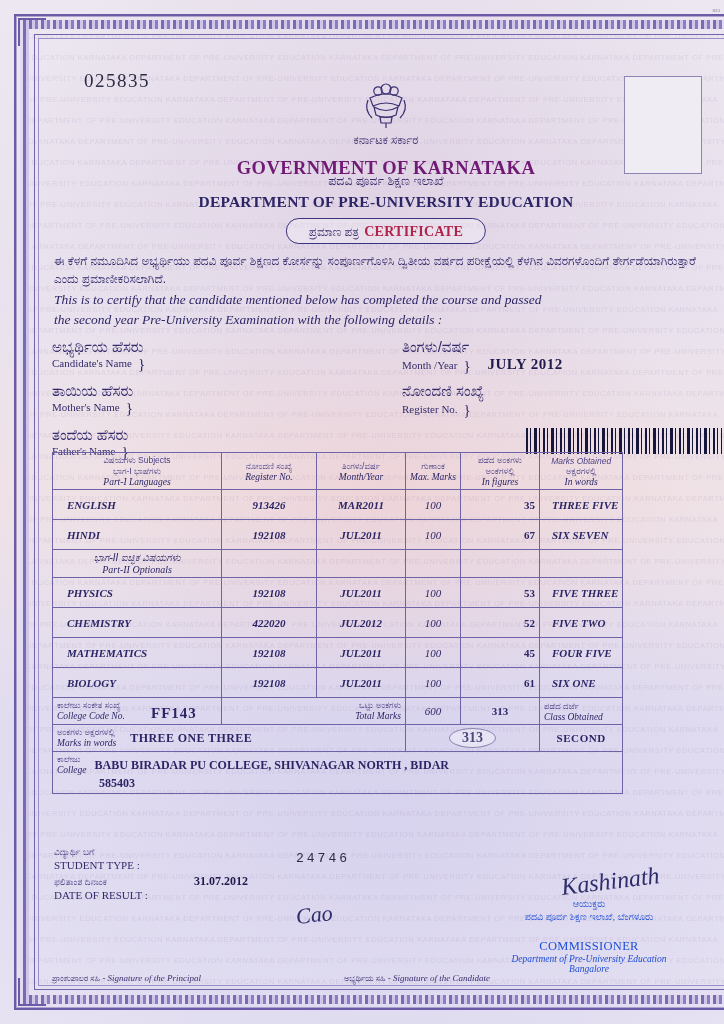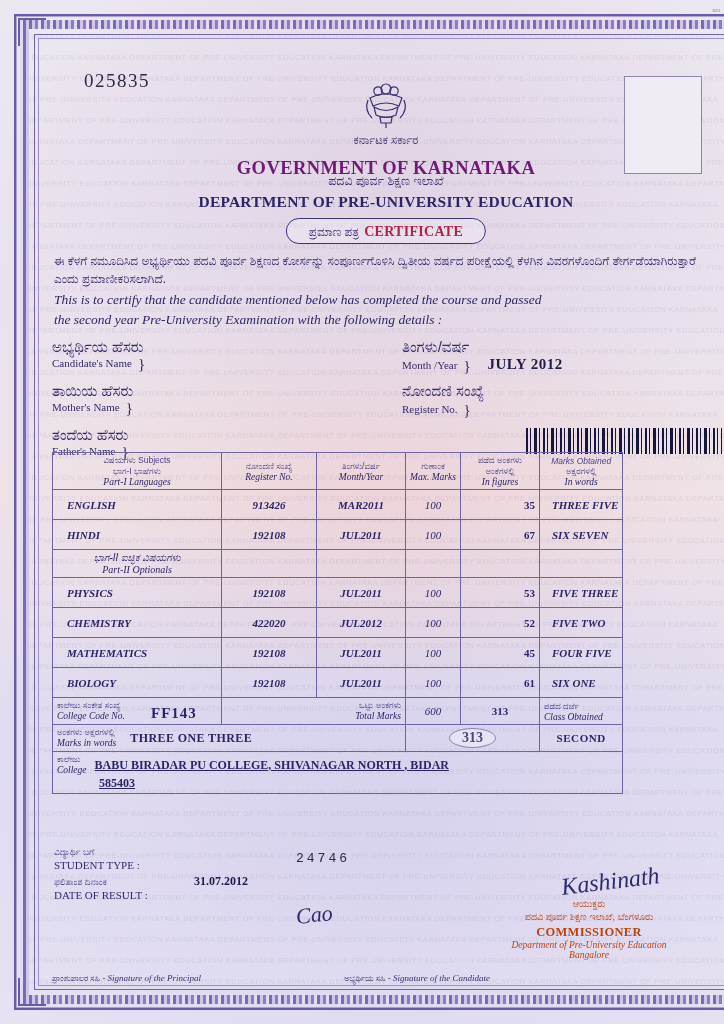--- a/index.html
+++ b/index.html
@@ -141,37 +141,37 @@
   .row-h{height:30px;}
   .collegecode{font-weight:bold;font-size:15px;letter-spacing:1px;text-align:center;}
   .totalmarks{font-weight:bold;font-size:17px;text-align:center;}
   .mw{font-weight:bold;font-size:12px;letter-spacing:.4px;padding-left:6px !important;}
   .classobt{font-weight:bold;font-size:15px;text-align:center;letter-spacing:.6px;}
   .oval{
     display:inline-block;border:1px solid #8d86b5;border-radius:50%;
     padding:1px 12px;background:rgba(255,255,255,.35);
     font-weight:bold;font-size:14px;color:#4a4a7a;
   }
-  .collname{font-weight:bold;font-size:12px;text-decoration:underline;}
+  .collname{font-weight:bold;font-size:12px;}
   .lowerinfo{position:absolute;left:8px;top:800px;font-size:10.5px;color:#332a6b;line-height:13px;}
   .lowerinfo .kan{font-size:9px;color:#4a3f86;}
   .lowerinfo .eng{font-size:11px;}
   .stype-val{position:absolute;left:250px;top:805px;font-family:"Liberation Mono", monospace;font-size:13px;letter-spacing:3px;color:#2b2b44;}
   .dor-val{position:absolute;left:148px;top:828px;font-size:12px;font-weight:bold;color:#1f1b4d;}
   .sig-principal{
     position:absolute;left:250px;top:856px;font-family:"Liberation Serif",serif;
     font-size:22px;font-style:italic;color:#2d2d6b;transform:rotate(-6deg);
   }
   .sig-comm{
     position:absolute;right:66px;top:822px;font-size:24px;font-style:italic;color:#2d2d6b;transform:rotate(-7deg);
   }
-  .comm-block{position:absolute;right:22px;top:852px;text-align:center;width:230px;color:#c2410c;}
+  .comm-block{position:absolute;right:22px;top:852px;text-align:center;width:230px;color:#1d4ed8;}
   .comm-block .k1{font-size:9.5px;}
   .comm-block .k2{font-size:9.5px;margin-top:1px;}
-  .comm-block .e1{font-size:12.5px;font-weight:bold;letter-spacing:.3px;margin-top:2px;}
+  .comm-block .e1{font-size:12.5px;font-weight:normal;letter-spacing:.3px;margin-top:16px;}
   .comm-block .e2{font-size:9.5px;font-style:italic;}
   .comm-block .e3{font-size:9.5px;font-style:italic;}
   .footsig{
     position:absolute;left:6px;right:6px;bottom:-6px;
     display:flex;justify-content:space-between;
     font-size:9px;color:#3a3070;font-style:italic;
   }
   .footsig .k{font-style:normal;font-size:8px;}
 </style>
 </head>

